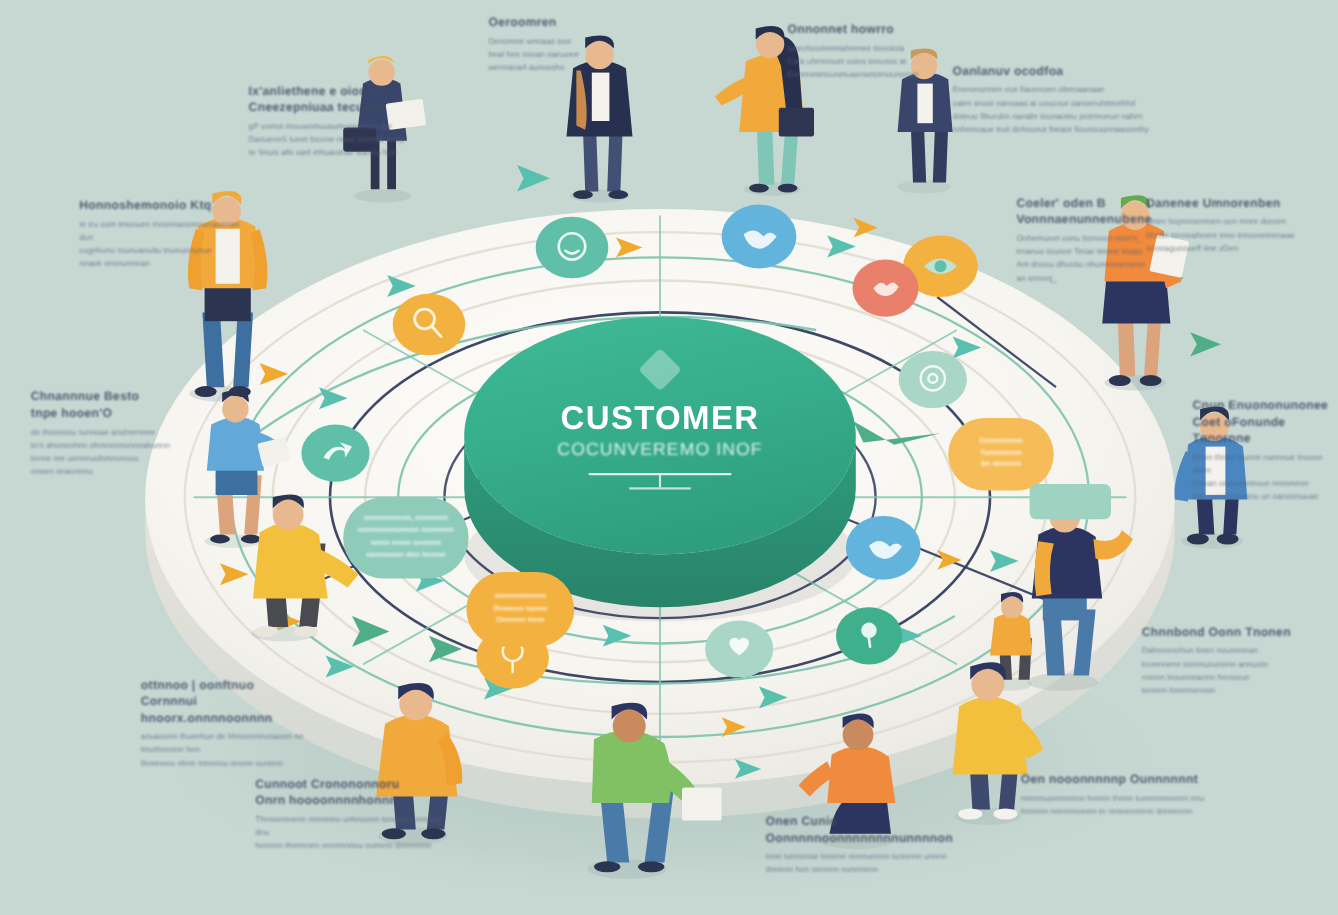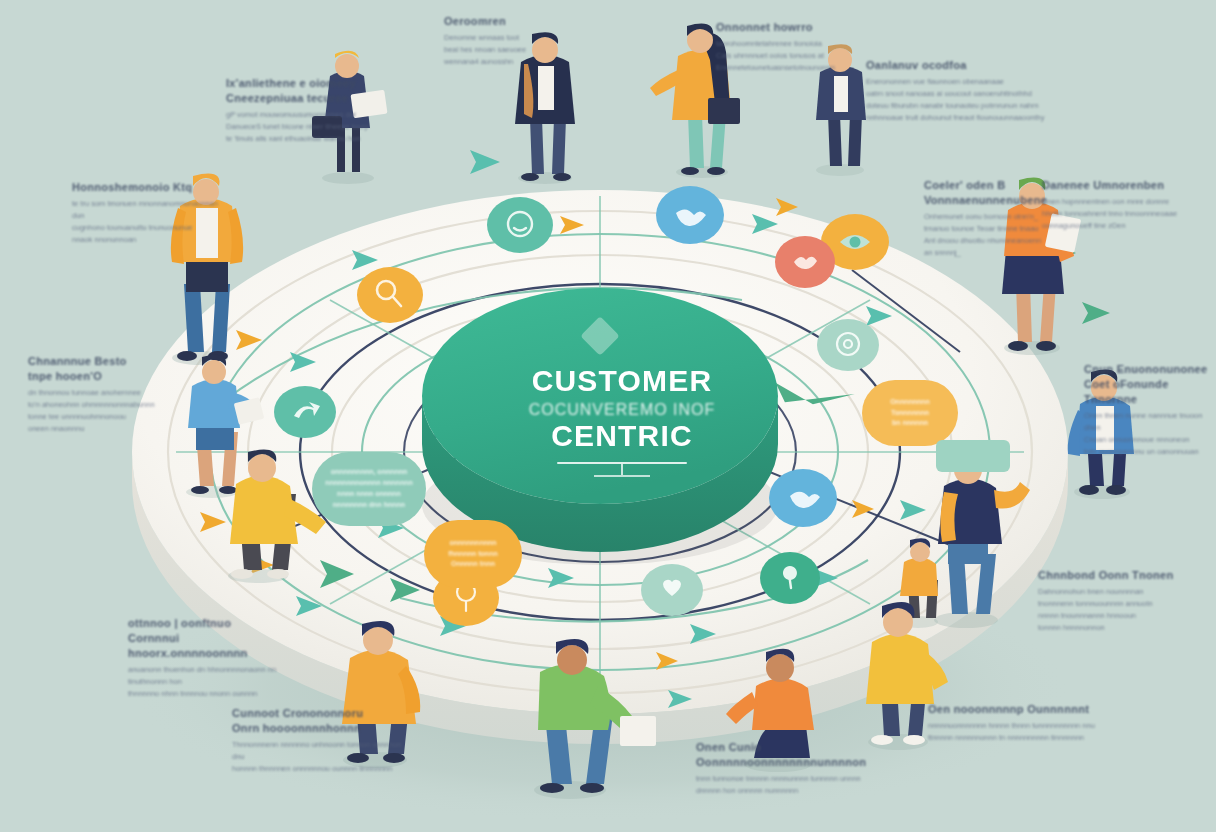--- a/index.html
+++ b/index.html
@@ -397,24 +397,23 @@
     <path d="M872 642 q30-18 56 2 l6 60 -68 0z" fill="#f2c03c"></path>
     <path d="M926 652 q18 14 22 30 l-14 8 q-6-18 -16-26z" fill="#f2c03c"></path>
     <circle cx="898" cy="622" r="15" fill="#e8b98e"></circle>
     <path d="M882 618 q16-20 32 0 q4-24 -32-12z" fill="#2b3560"></path>
     <ellipse cx="882" cy="740" rx="11" ry="5" fill="#f4f2ec"></ellipse>
     <ellipse cx="914" cy="740" rx="11" ry="5" fill="#f4f2ec"></ellipse>
   </g>
 
 </svg>
 
-<div class="hubtext" style="left:492px;top:366px;">
+<div class="hubtext" style="left:470px;top:366px;">
   <div class="l1">CUSTOMER</div>
   <div class="l2">COCUNVEREMO INOF</div>
-  <div class="l3">CENTRIC</div>
   <div class="hubrule"></div>
   <div class="hubtick"></div>
   <div class="hubtick2"></div>
 </div>
 
 <div class="pill teal" style="left:312px;top:452px;width:96px;height:62px;">
   <span>onnnnnnnnn, onnnnnn
 nnnnnnnnonnnn nnnnnnn
 nnnn nnnn onnnnn
 nnnnnnnn dnn hnnnn</span>

